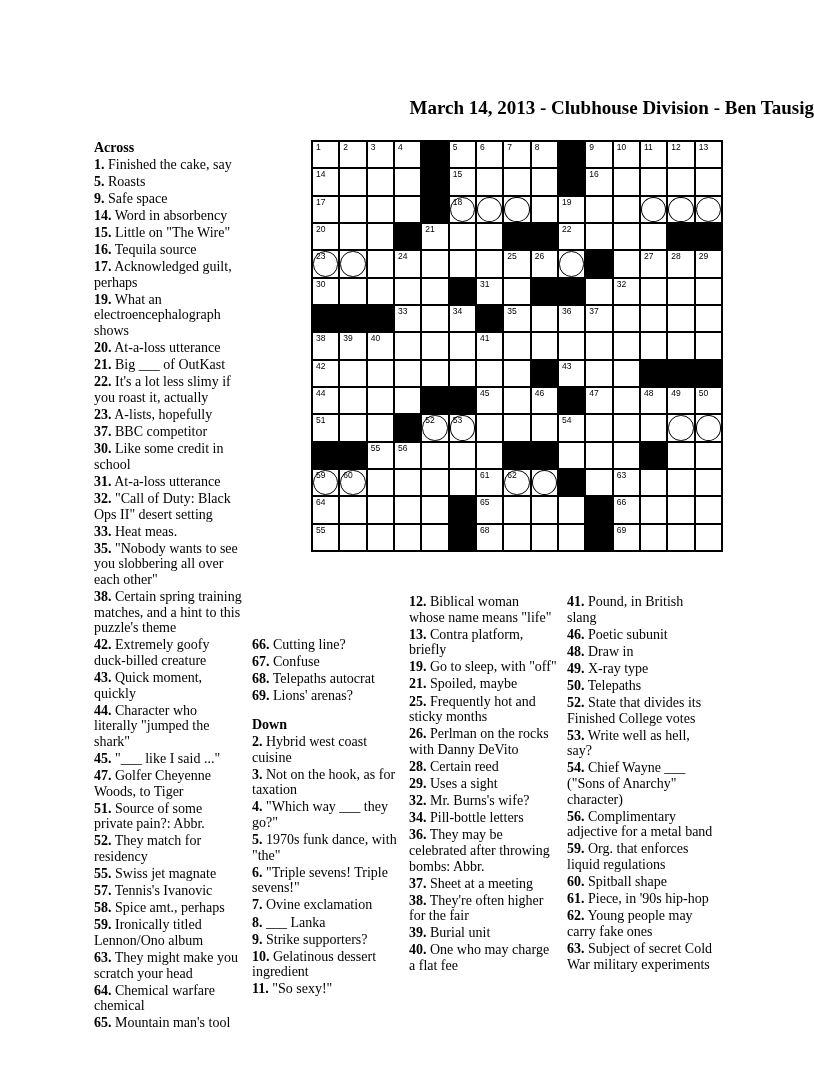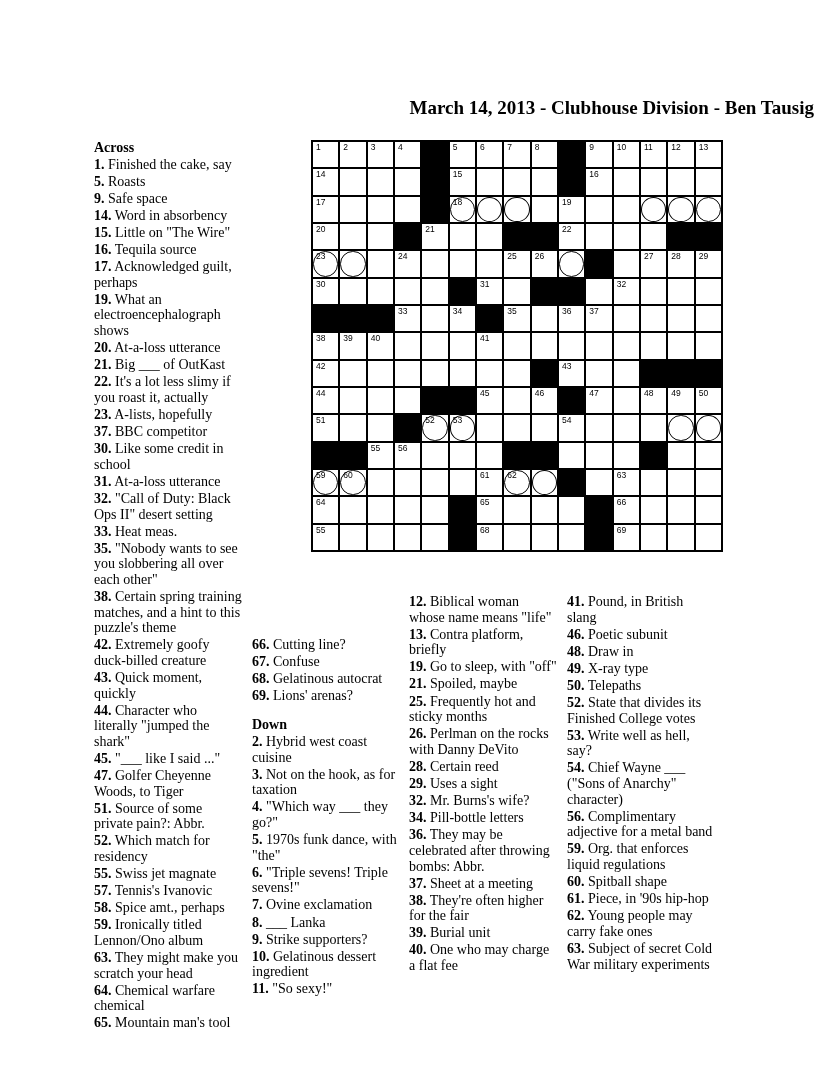--- a/index.html
+++ b/index.html
@@ -440,33 +440,33 @@
     <div class="clue"><b>32.</b><span> "Call of Duty: Black Ops II" desert setting</span></div>
     <div class="clue"><b>33.</b><span> Heat meas.</span></div>
     <div class="clue"><b>35.</b><span> "Nobody wants to see you slobbering all over each other"</span></div>
     <div class="clue"><b>38.</b><span> Certain spring training matches, and a hint to this puzzle's theme</span></div>
     <div class="clue"><b>42.</b><span> Extremely goofy duck-billed creature</span></div>
     <div class="clue"><b>43.</b><span> Quick moment, quickly</span></div>
     <div class="clue"><b>44.</b><span> Character who literally "jumped the shark"</span></div>
     <div class="clue"><b>45.</b><span> "___ like I said ..."</span></div>
     <div class="clue"><b>47.</b><span> Golfer Cheyenne Woods, to Tiger</span></div>
     <div class="clue"><b>51.</b><span> Source of some private pain?: Abbr.</span></div>
-    <div class="clue"><b>52.</b><span> Which match for residency</span></div>
+    <div class="clue"><b>52.</b><span> They match for residency</span></div>
     <div class="clue"><b>55.</b><span> Swiss jet magnate</span></div>
     <div class="clue"><b>57.</b><span> Tennis's Ivanovic</span></div>
     <div class="clue"><b>58.</b><span> Spice amt., perhaps</span></div>
     <div class="clue"><b>59.</b><span> Ironically titled Lennon/Ono album</span></div>
     <div class="clue"><b>63.</b><span> They might make you scratch your head</span></div>
     <div class="clue"><b>64.</b><span> Chemical warfare chemical</span></div>
     <div class="clue"><b>65.</b><span> Mountain man's tool</span></div>
   </div>
 <div class="col" id="col2">
     <div class="clue"><b>66.</b><span> Cutting line?</span></div>
     <div class="clue"><b>67.</b><span> Confuse</span></div>
-    <div class="clue"><b>68.</b><span> Gelatinous autocrat</span></div>
+    <div class="clue"><b>68.</b><span> Telepaths autocrat</span></div>
     <div class="clue"><b>69.</b><span> Lions' arenas?</span></div>
     <div class="spacer"></div>
     <div class="heading">Down</div>
     <div class="clue"><b>2.</b><span> Hybrid west coast cuisine</span></div>
     <div class="clue"><b>3.</b><span> Not on the hook, as for taxation</span></div>
     <div class="clue"><b>4.</b><span> "Which way ___ they go?"</span></div>
     <div class="clue"><b>5.</b><span> 1970s funk dance, with "the"</span></div>
     <div class="clue"><b>6.</b><span> "Triple sevens! Triple sevens!"</span></div>
     <div class="clue"><b>7.</b><span> Ovine exclamation</span></div>
     <div class="clue"><b>8.</b><span> ___ Lanka</span></div>

